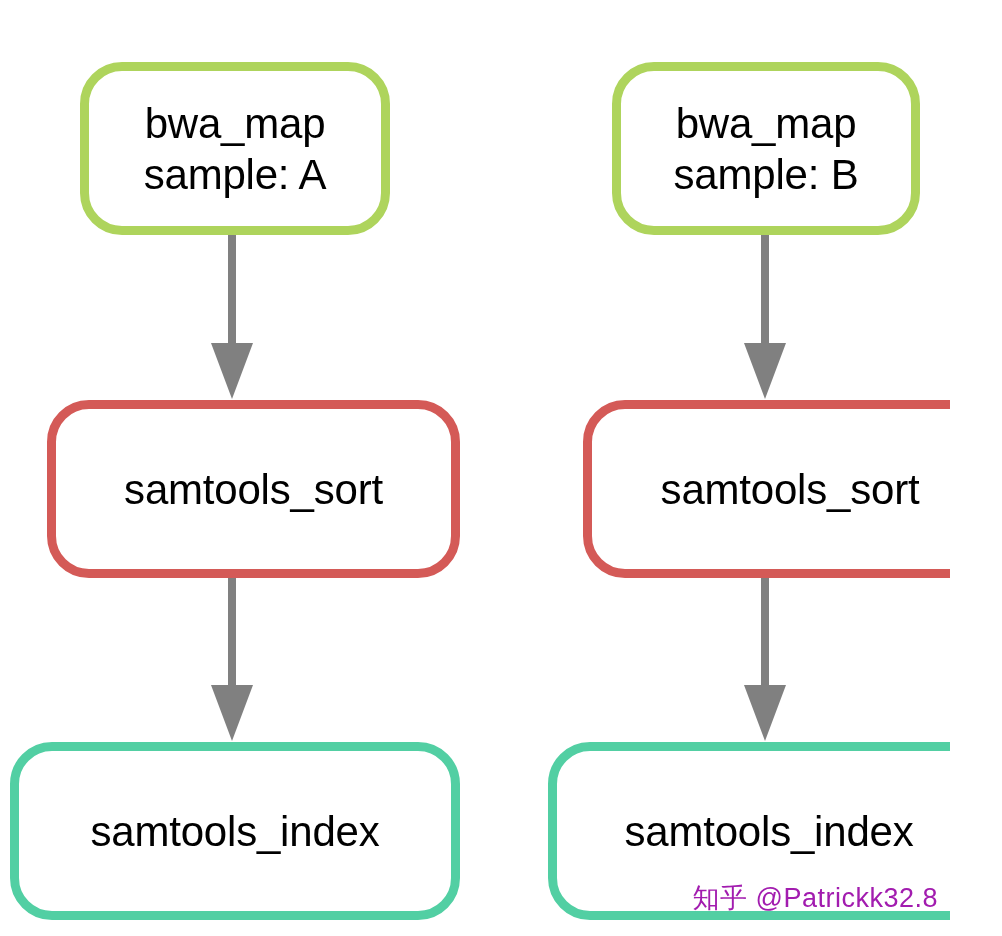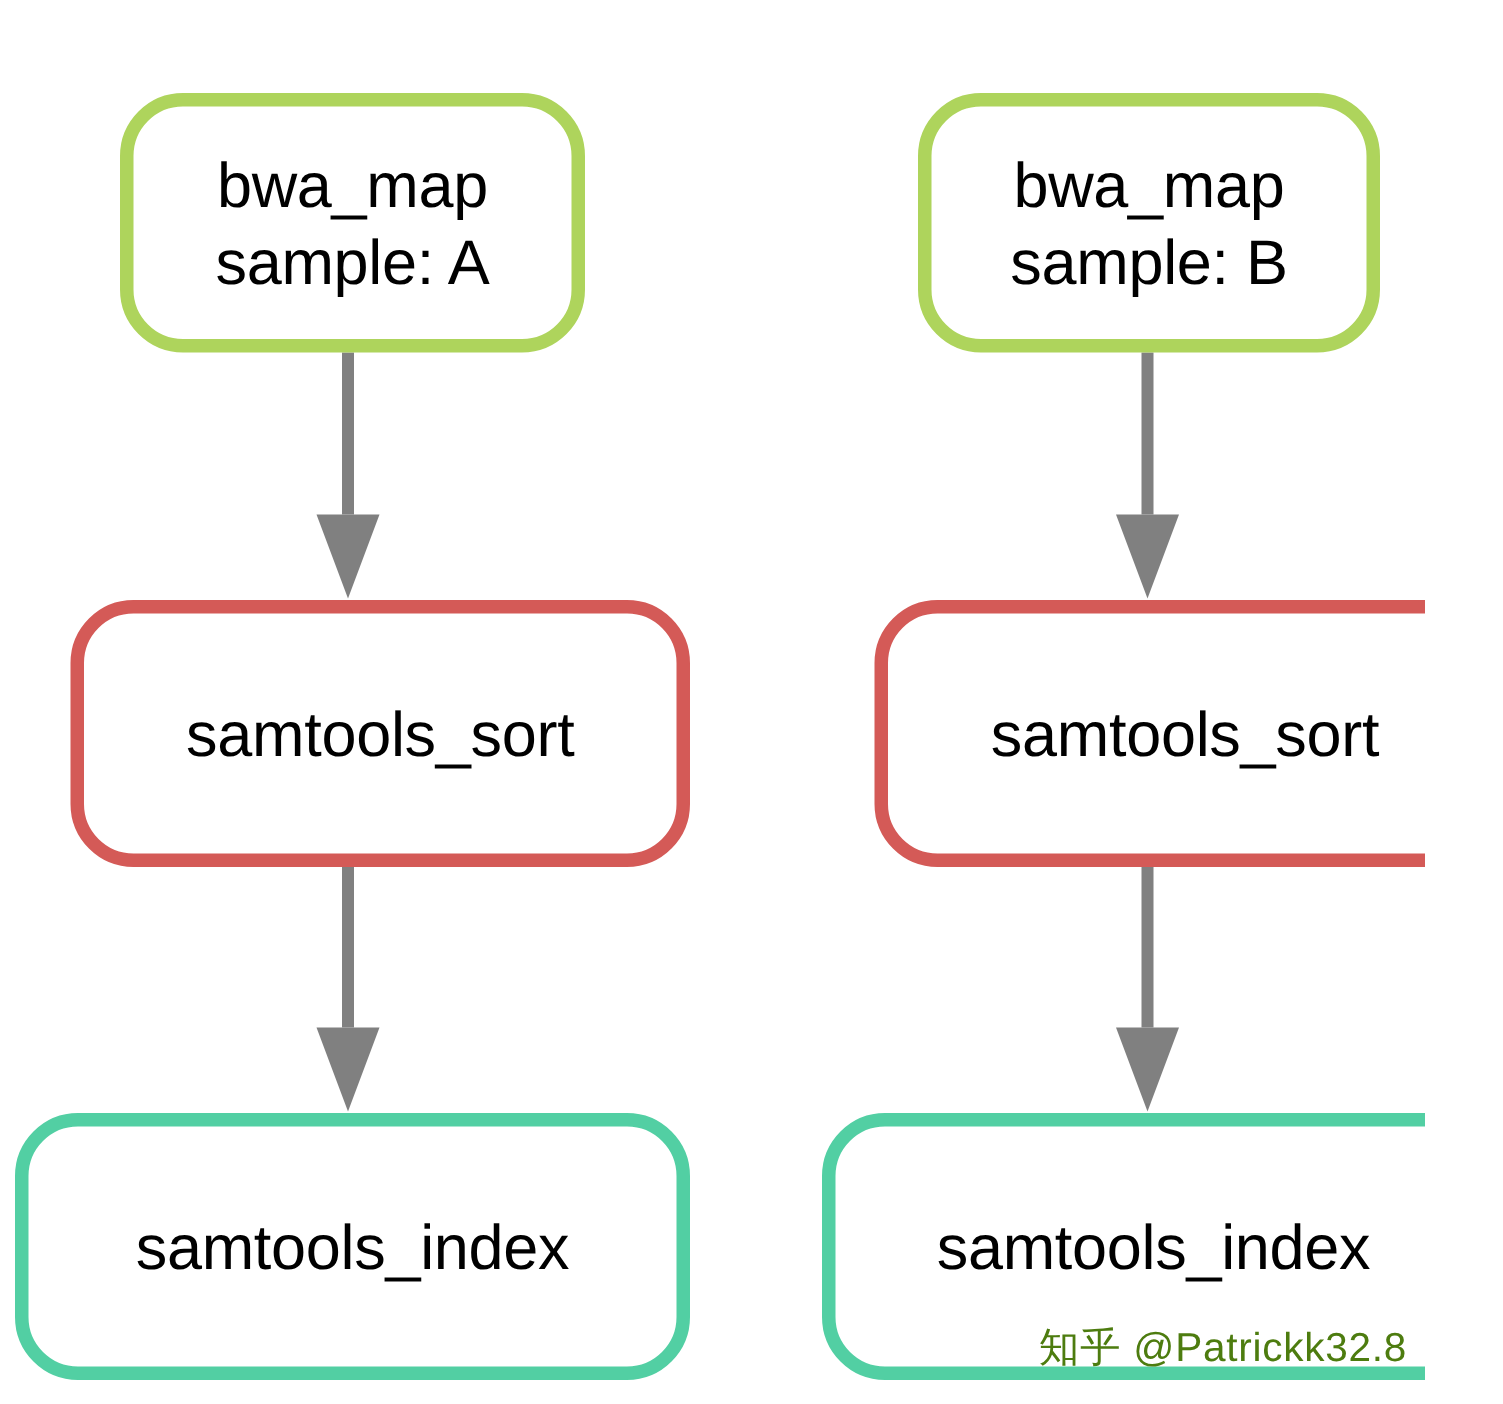--- a/index.html
+++ b/index.html
@@ -100,15 +100,15 @@
         <div class="node-label">samtools_sort</div>
       </div>
       <div class="node-box kind-samtools_index" style="left: 10px; top: 742px; width: 450px; height: 178px; border-color: rgb(82, 207, 163);">
         <div class="node-label">samtools_index</div>
       </div>
       <div class="node-box kind-samtools_index" style="left: 548px; top: 742px; width: 442px; height: 178px; border-color: rgb(82, 207, 163);">
         <div class="node-label">samtools_index</div>
       </div>
     </div>
 
-  <div id="watermark" style="color: #4d7c0f;">知乎 @Patrickk32.8</div>
+  <div id="watermark" style="color: #a21caf;">知乎 @Patrickk32.8</div>
 
 </div>
 
 </body></html>

